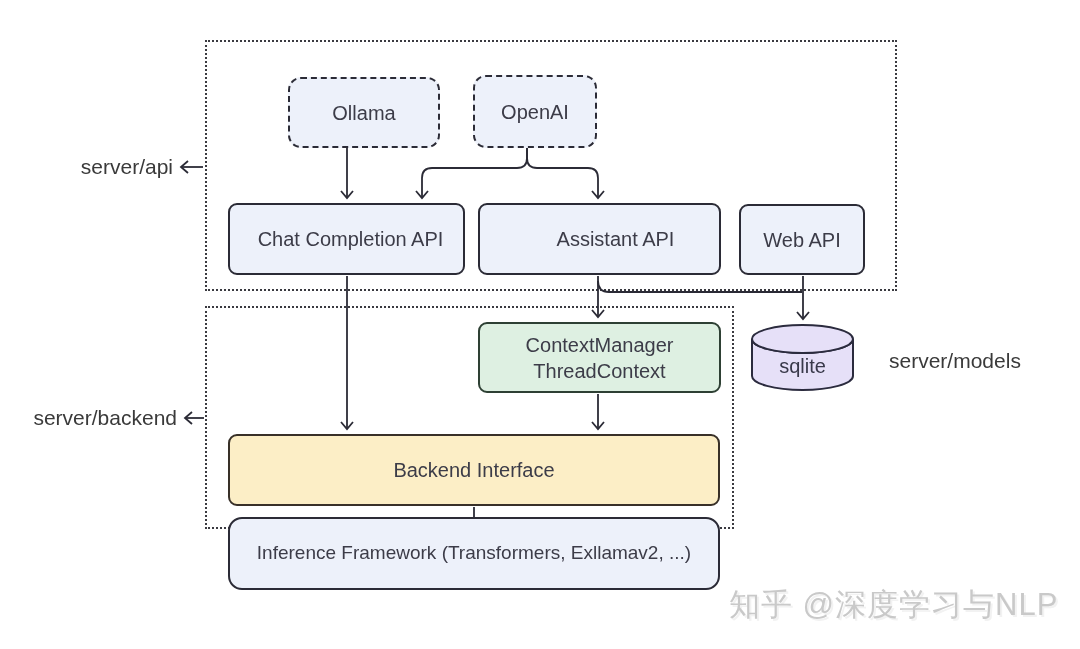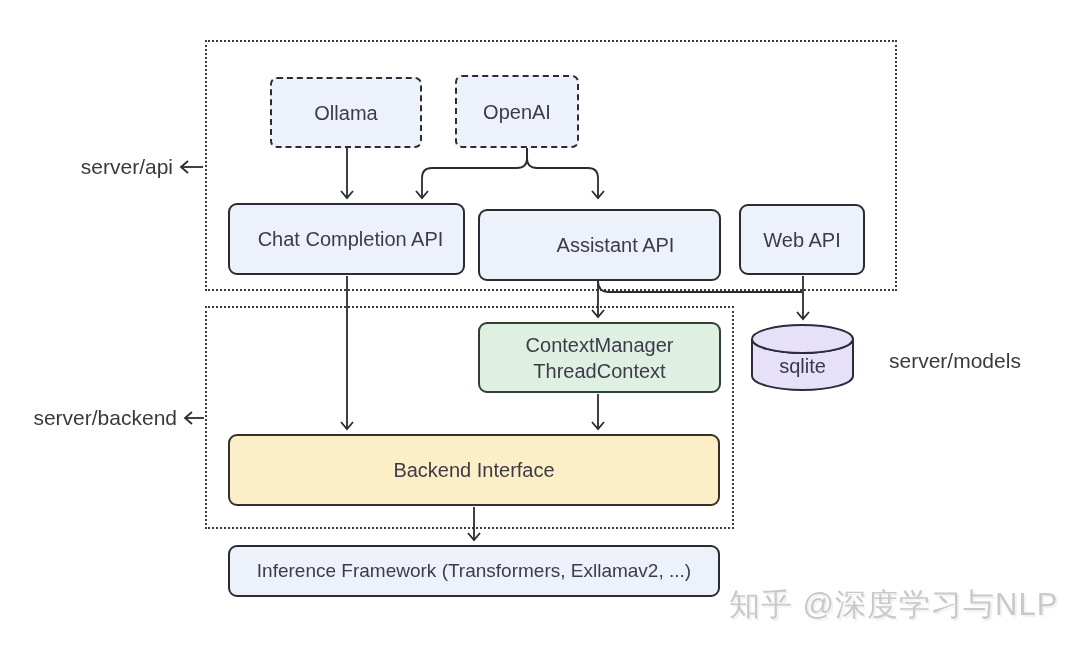--- a/index.html
+++ b/index.html
@@ -24,21 +24,21 @@
     display:flex;
     flex-direction:column;
     align-items:center;
     justify-content:center;
     color:#3c3c48;
     font-size:20px;
     text-align:center;
     line-height:1.3;
     z-index:2;
   }
-  .node.dashed{border-style:dashed;border-radius:7px;}
+  .node.dashed{border-style:dashed;border-radius:13px;margin-left:18px;}
   .node.green{background:#def0e2;border-color:#2e4034;}
   .node.yellow{background:#fceec6;border-color:#383028;}
   .side-label{
     position:absolute;
     color:#3a3a3a;
     font-size:21px;
     white-space:nowrap;
     z-index:2;
   }
   .right-align{text-align:right;}
@@ -100,40 +100,40 @@
   </div>
 
   <div class="node dashed" style="left:455px;top:75px;width:124px;height:73px;">
     <span>OpenAI</span>
   </div>
 
   <div class="node" style="left:228px;top:203px;width:237px;height:72px;padding-left:8px;">
     <span>Chat Completion API</span>
   </div>
 
-  <div class="node" style="left:478px;top:209px;width:243px;height:72px;padding-left:32px;">
+  <div class="node" style="left:478px;top:203px;width:243px;height:72px;padding-left:32px;">
     <span>Assistant API</span>
   </div>
 
   <div class="node" style="left:739px;top:204px;width:126px;height:71px;">
     <span>Web API</span>
   </div>
 
   <div class="node green" style="left:478px;top:322px;width:243px;height:71px;">
     <span>ContextManager</span>
     <span>ThreadContext</span>
   </div>
 
   <div id="sqlite-label">sqlite</div>
 
   <div class="node yellow" style="left:228px;top:434px;width:492px;height:72px;">
     <span>Backend Interface</span>
   </div>
 
-  <div class="node" style="left:228px;top:545px;width:492px;height:52px;font-size:19px;">
+  <div class="node" style="left:228px;top:517px;width:492px;height:73px;font-size:19px;border-radius:14px;">
     <span>Inference Framework (Transformers, Exllamav2, ...)</span>
   </div>
 
   <div class="side-label right-align" style="left:40px;top:155px;width:133px;">server/api</div>
 
   <div class="side-label right-align" style="left:20px;top:406px;width:157px;">server/backend</div>
 
   <div class="side-label" style="left:889px;top:349px;">server/models</div>
 
   <div id="watermark">知乎 @深度学习与NLP</div>

